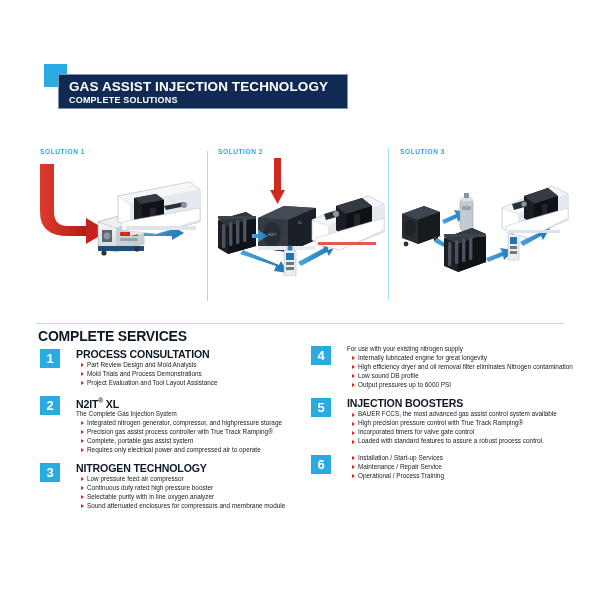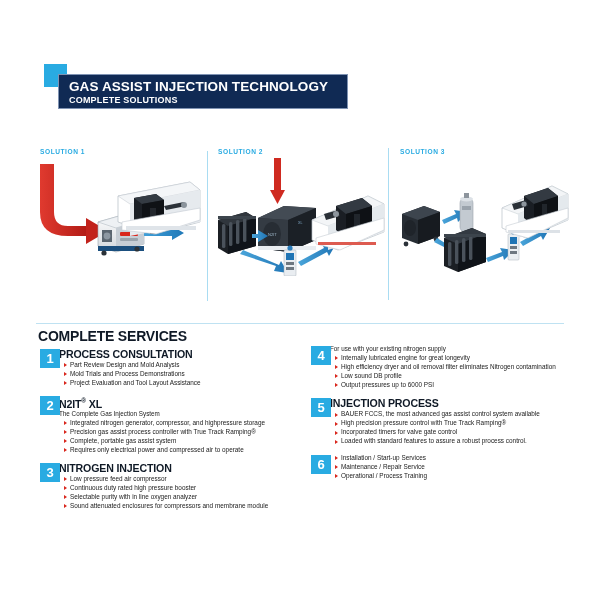--- a/index.html
+++ b/index.html
@@ -85,21 +85,21 @@
   .svc { position: relative; margin-bottom: 8px; }
   .badge {
     position: absolute; left: 0; top: 1px;
     width: 20px; height: 19px;
     background: #29abe2;
     color: #ffffff;
     font-size: 13px; font-weight: bold;
     text-align: center;
     line-height: 19px;
   }
-  .svc-body { margin-left: 19px; }
+  .svc-body { margin-left: 36px; }
   .svc-head {
     font-size: 10.6px; font-weight: bold;
     color: #0f1926;
     line-height: 12px;
     letter-spacing: -0.15px;
   }
   .svc-head sup { font-size: 6.5px; vertical-align: super; }
   .svc-sub {
     font-size: 6.3px; color: #1a1a1a;
     line-height: 8px; margin-top: 0px;
@@ -368,21 +368,21 @@
           <li>Precision gas assist process controller with True Track Ramping®</li>
           <li>Complete, portable gas assist system</li>
           <li>Requires only electrical power and compressed air to operate</li>
         </ul>
       </div>
     </div>
 
     <div class="svc">
       <div class="badge">3</div>
       <div class="svc-body">
-        <div class="svc-head">NITROGEN INJECTION</div>
+        <div class="svc-head">NITROGEN TECHNOLOGY</div>
         <ul class="bullets">
           <li>Low pressure feed air compressor</li>
           <li>Continuous duty rated high pressure booster</li>
           <li>Selectable purity with in line oxygen analyzer</li>
           <li>Sound attenuated enclosures for compressors and membrane module</li>
         </ul>
       </div>
     </div>
   </div>
 
@@ -397,21 +397,21 @@
           <li>High efficiency dryer and oil removal filter eliminates Nitrogen contamination</li>
           <li>Low sound DB profile</li>
           <li>Output pressures up to 6000 PSI</li>
         </ul>
       </div>
     </div>
 
     <div class="svc">
       <div class="badge">5</div>
       <div class="svc-body">
-        <div class="svc-head">INJECTION PROCESS</div>
+        <div class="svc-head">INJECTION BOOSTERS</div>
         <ul class="bullets">
           <li>BAUER FCCS, the most advanced gas assist control system available</li>
           <li>High precision pressure control with True Track Ramping®</li>
           <li>Incorporated timers for valve gate control</li>
           <li>Loaded with standard features to assure a robust process control.</li>
         </ul>
       </div>
     </div>
 
     <div class="svc">

